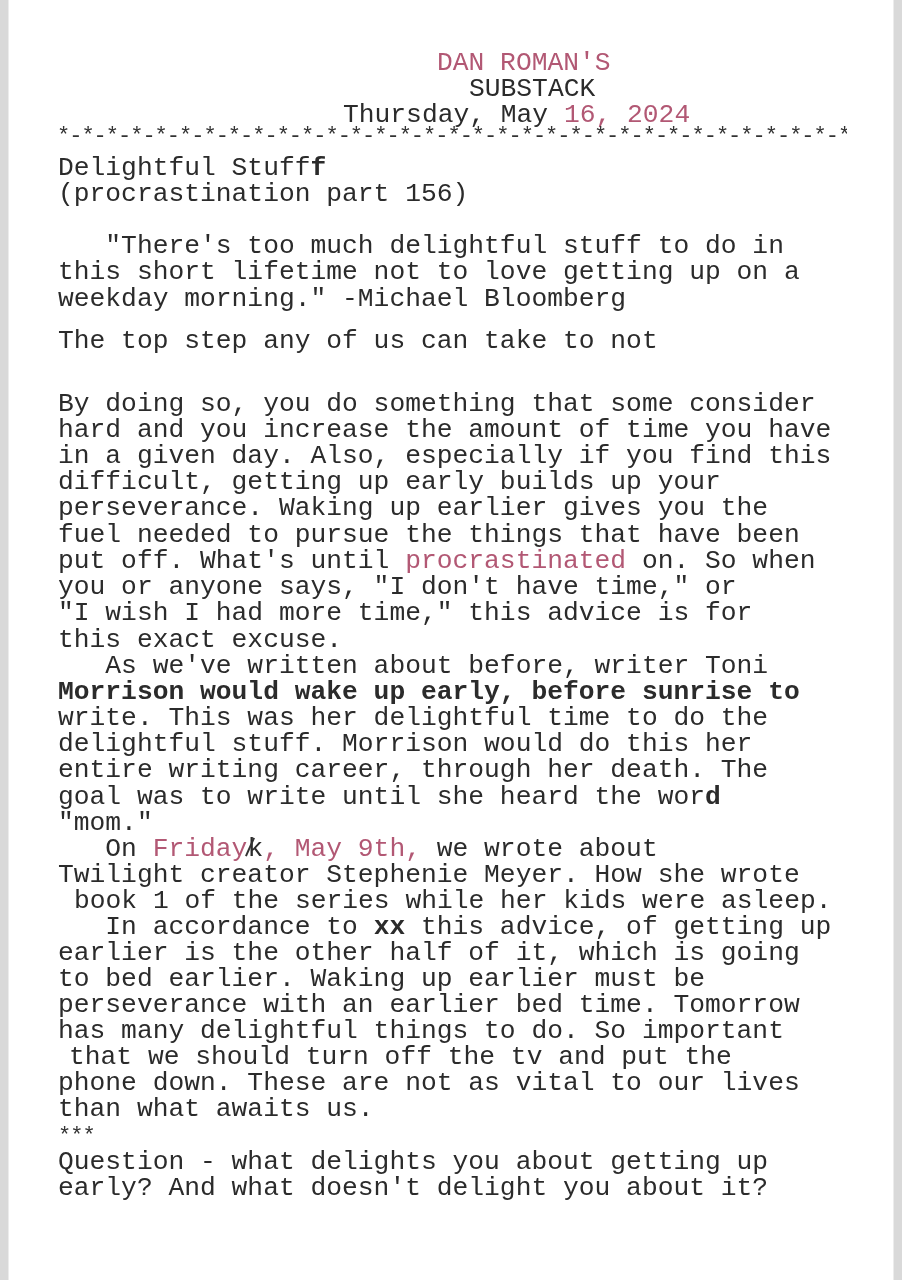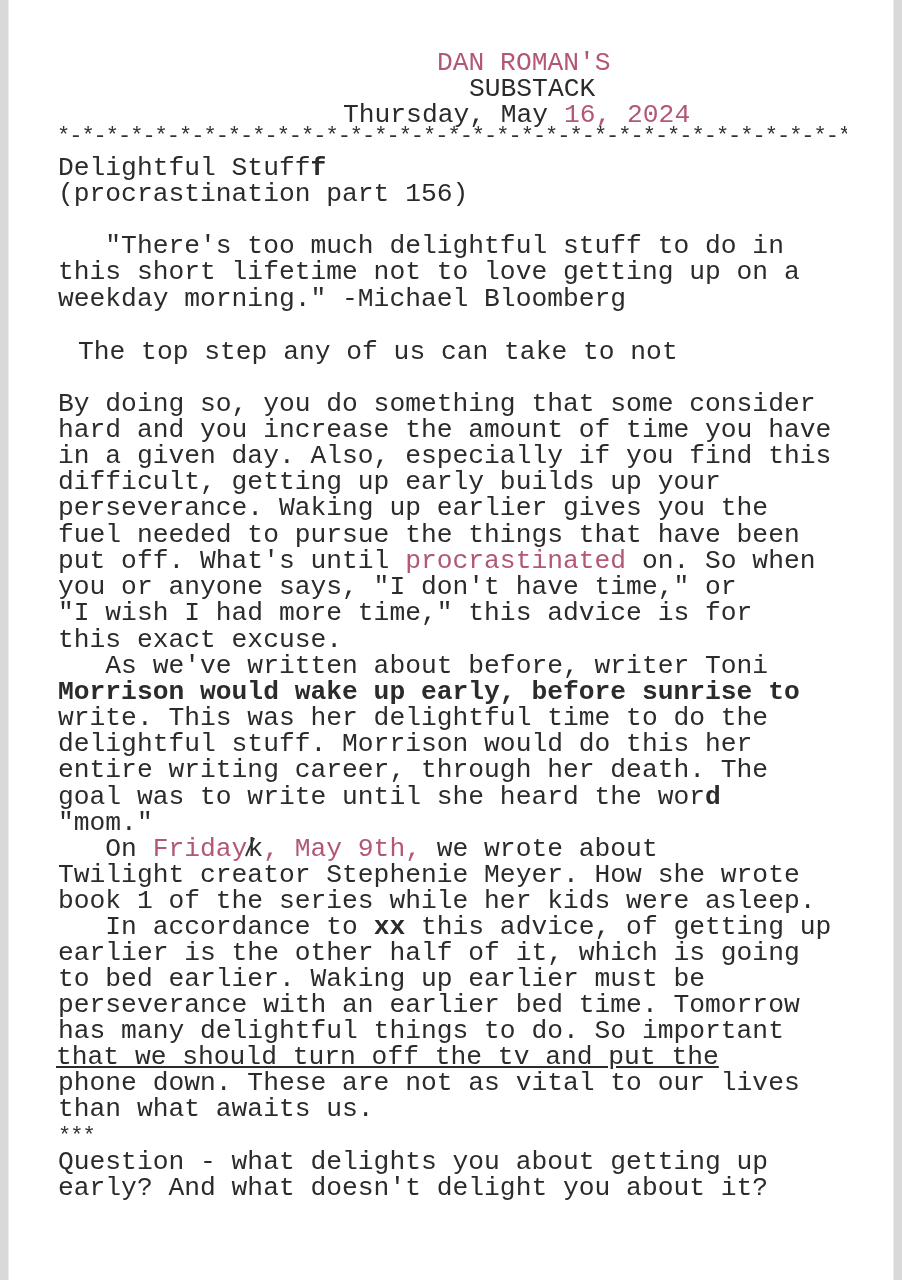--- a/index.html
+++ b/index.html
@@ -39,21 +39,21 @@
   <div class="line" style="left:334px; top:102px;"><span>Thursday, May </span><span class="pink">16, 2024</span></div>
   <div class="line stars" style="left:48px; top:124px; width:790px; overflow:hidden;">*-*-*-*-*-*-*-*-*-*-*-*-*-*-*-*-*-*-*-*-*-*-*-*-*-*-*-*-*-*-*-*-*-*-*-*-*-*-*-*-*-*-*-*-*-*-*-*-*-*-*-*-*-*-*-*-*-*-*-*-*-*-*-*-*-*-*-*-*-*</div>
 
   <div class="line" style="left:49px; top:155px;"><span>Delightful Stuff</span><span class="bold-x">f</span></div>
   <div class="line" style="left:49px; top:181px;">(procrastination part 156)</div>
 
   <div class="line" style="left:49px; top:233px;">   "There's too much delightful stuff to do in</div>
   <div class="line" style="left:49px; top:259px;">this short lifetime not to love getting up on a</div>
   <div class="line" style="left:49px; top:286px;">weekday morning." -Michael Bloomberg</div>
 
-  <div class="line" style="left:49px; top:339px;margin-left:20px;">The top step any of us can take to not</div>
+  <div class="line" style="left:49px; top:328px;">The top step any of us can take to not</div>
   <div class="line" style="left:49px; top:391px;">By doing so, you do something that some consider</div>
   <div class="line" style="left:49px; top:417px;">hard and you increase the amount of time you have</div>
   <div class="line" style="left:49px; top:443px;">in a given day. Also, especially if you find this</div>
   <div class="line" style="left:49px; top:469px;">difficult, getting up early builds up your</div>
   <div class="line" style="left:49px; top:495px;">perseverance. Waking up earlier gives you the</div>
   <div class="line" style="left:49px; top:522px;">fuel needed to pursue the things that have been</div>
   <div class="line" style="left:49px; top:548px;"><span>put off. What's until </span><span class="pink">procrastinated</span><span> on. So when</span></div>
   <div class="line" style="left:49px; top:574px;">you or anyone says, "I don't have time," or</div>
   <div class="line" style="left:49px; top:600px;">"I wish I had more time," this advice is for</div>
   <div class="line" style="left:49px; top:627px;">this exact excuse.</div>
@@ -61,27 +61,27 @@
   <div class="line" style="left:49px; top:653px;">   As we've written about before, writer Toni</div>
   <div class="line" style="left:49px; top:679px;font-weight:bold;">Morrison would wake up early, before sunrise to</div>
   <div class="line" style="left:49px; top:705px;">write. This was her delightful time to do the</div>
   <div class="line" style="left:49px; top:731px;">delightful stuff. Morrison would do this her</div>
   <div class="line" style="left:49px; top:757px;">entire writing career, through her death. The</div>
   <div class="line" style="left:49px; top:784px;"><span>goal was to write until she heard the wor</span><span class="bold-x">d</span></div>
   <div class="line" style="left:49px; top:810px;">"mom."</div>
 
   <div class="line" style="left:49px; top:836px;"><span>   On </span><span class="pink">Friday</span><span class="strike-k">k</span><span class="pink">, May 9th,</span><span> we wrote about</span></div>
   <div class="line" style="left:49px; top:862px;">Twilight creator Stephenie Meyer. How she wrote</div>
-  <div class="line" style="left:49px; top:888px;">book 1 of the series while her kids were asleep.</div>
+  <div class="line" style="left:65px; top:888px;">book 1 of the series while her kids were asleep.</div>
 
   <div class="line" style="left:49px; top:914px;"><span>   In accordance to </span><span class="bold-x">xx</span><span> this advice, of getting up</span></div>
   <div class="line" style="left:49px; top:940px;">earlier is the other half of it, which is going</div>
   <div class="line" style="left:49px; top:966px;">to bed earlier. Waking up earlier must be</div>
   <div class="line" style="left:49px; top:992px;">perseverance with an earlier bed time. Tomorrow</div>
   <div class="line" style="left:49px; top:1018px;">has many delightful things to do. So important</div>
-  <div class="line" style="left:47px; top:1044px;text-decoration:underline;">that we should turn off the tv and put the</div>
+  <div class="line" style="left:60px; top:1044px;">that we should turn off the tv and put the</div>
   <div class="line" style="left:49px; top:1070px;">phone down. These are not as vital to our lives</div>
   <div class="line" style="left:49px; top:1096px;">than what awaits us.</div>
 
   <div class="line stars" style="left:49px; top:1124px;">***</div>
   <div class="line" style="left:49px; top:1149px;">Question - what delights you about getting up</div>
   <div class="line" style="left:49px; top:1175px;">early? And what doesn't delight you about it?</div>
 </div>
 
 </body></html>

